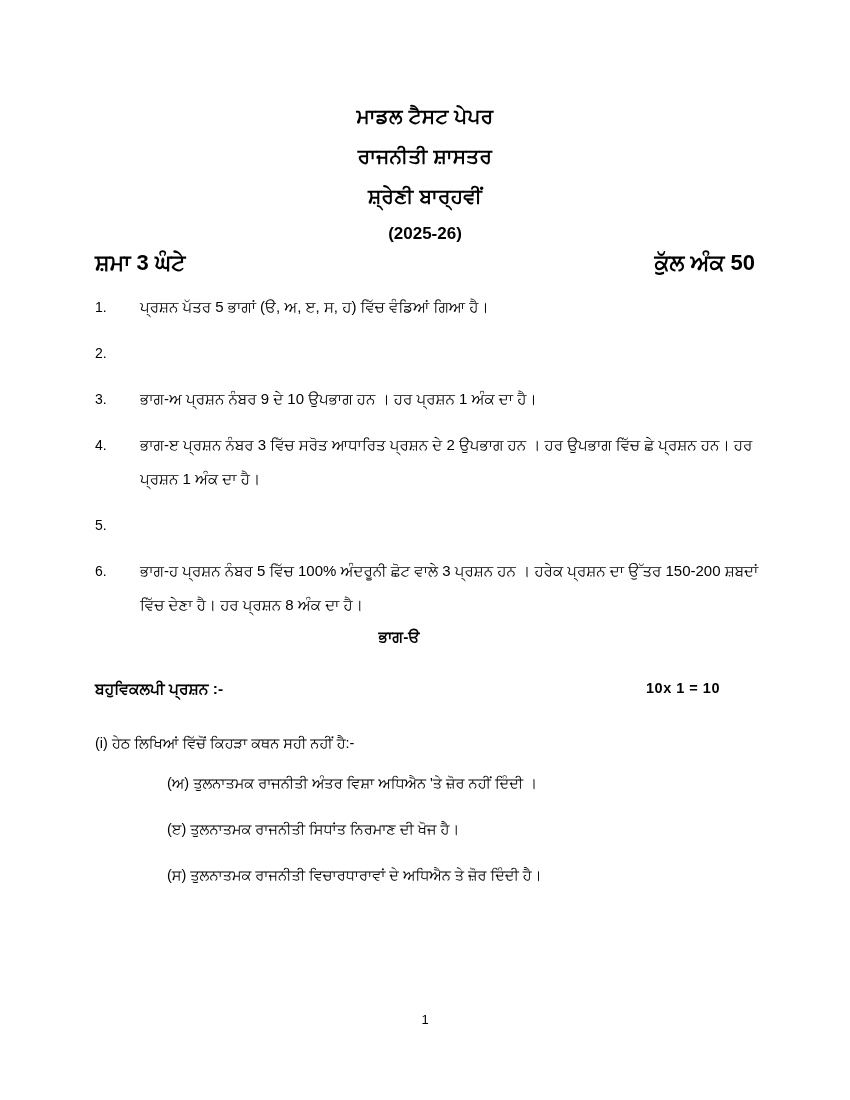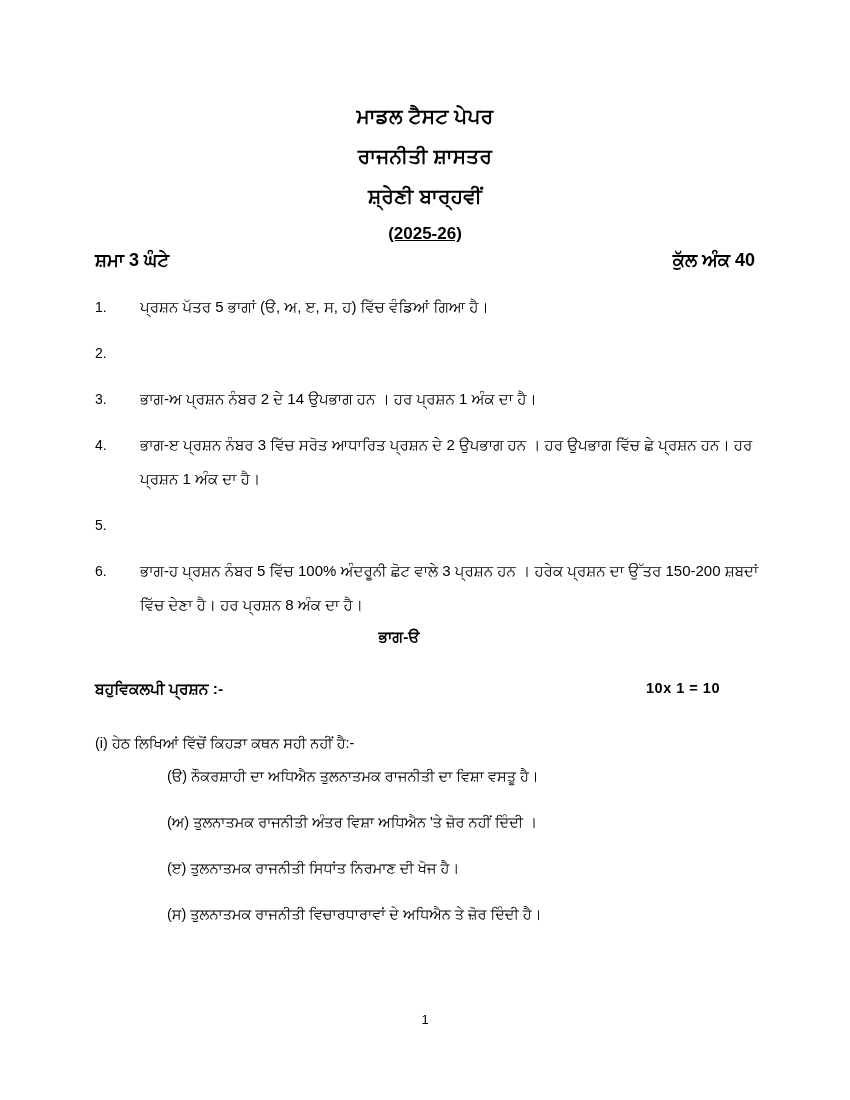--- a/index.html
+++ b/index.html
@@ -32,34 +32,33 @@
   .title-line {
     font-weight: bold;
     font-size: 20px;
     line-height: 40px;
     letter-spacing: 0.3px;
   }
   .title-line.session {
     font-size: 17px;
     line-height: 36px;
     letter-spacing: 0px;
-    text-decoration: underline;
   }
 
   
   .meta-row {
     position: absolute;
     top: 250px;
     left: 95px;
     width: 660px;
     display: flex;
     justify-content: space-between;
     align-items: baseline;
     font-weight: bold;
-    font-size: 18px;
+    font-size: 22px;
   }
 
   
   .instructions {
     position: absolute;
     top: 290px;
     left: 95px;
     width: 690px;
   }
   .ins-item {
@@ -113,21 +112,21 @@
   
   .question {
     position: absolute;
     top: 730px;
     left: 95px;
     width: 690px;
   }
   .q-stem {
     font-size: 14.5px;
     line-height: 26px;
-    margin-bottom: 7px;
+    margin-bottom: 14px;
   }
   .q-option {
     font-size: 14.5px;
     line-height: 26px;
     margin-left: 72px;
     margin-bottom: 20px;
   }
 
   
   .page-number {
@@ -146,34 +145,34 @@
 
   <div class="title-block">
     <div class="title-line">ਮਾਡਲ ਟੈਸਟ ਪੇਪਰ</div>
     <div class="title-line">ਰਾਜਨੀਤੀ ਸ਼ਾਸਤਰ</div>
     <div class="title-line">ਸ਼੍ਰੇਣੀ ਬਾਰ੍ਹਵੀਂ</div>
     <div class="title-line session">(2025-26)</div>
   </div>
 
   <div class="meta-row">
     <div>ਸ਼ਮਾ 3 ਘੰਟੇ</div>
-    <div>ਕੁੱਲ ਅੰਕ 40</div>
+    <div>ਕੁੱਲ ਅੰਕ 50</div>
   </div>
 
   <div class="instructions">
     <div class="ins-item">
       <div class="ins-num">1.</div>
       <div class="ins-text">ਪ੍ਰਸ਼ਨ ਪੱਤਰ 5 ਭਾਗਾਂ (ੳ, ਅ, ੲ, ਸ, ਹ) ਵਿੱਚ ਵੰਡਿਆਂ ਗਿਆ ਹੈ।</div>
     </div>
     <div class="ins-item">
       <div class="ins-num">2.</div>
     </div>
     <div class="ins-item">
       <div class="ins-num">3.</div>
-      <div class="ins-text">ਭਾਗ-ਅ ਪ੍ਰਸ਼ਨ ਨੰਬਰ 2 ਦੇ 14 ਉਪਭਾਗ ਹਨ । ਹਰ ਪ੍ਰਸ਼ਨ 1 ਅੰਕ ਦਾ ਹੈ।</div>
+      <div class="ins-text">ਭਾਗ-ਅ ਪ੍ਰਸ਼ਨ ਨੰਬਰ 9 ਦੇ 10 ਉਪਭਾਗ ਹਨ । ਹਰ ਪ੍ਰਸ਼ਨ 1 ਅੰਕ ਦਾ ਹੈ।</div>
     </div>
     <div class="ins-item">
       <div class="ins-num">4.</div>
       <div class="ins-text">ਭਾਗ-ੲ ਪ੍ਰਸ਼ਨ ਨੰਬਰ 3 ਵਿੱਚ ਸਰੋਤ ਆਧਾਰਿਤ ਪ੍ਰਸ਼ਨ ਦੇ 2 ਉਪਭਾਗ ਹਨ । ਹਰ ਉਪਭਾਗ ਵਿੱਚ ਛੇ ਪ੍ਰਸ਼ਨ ਹਨ। ਹਰ ਪ੍ਰਸ਼ਨ 1 ਅੰਕ ਦਾ ਹੈ।</div>
     </div>
     <div class="ins-item">
       <div class="ins-num">5.</div>
     </div>
     <div class="ins-item">
       <div class="ins-num">6.</div>
@@ -183,21 +182,20 @@
 
   <div class="section-header">ਭਾਗ-ੳ</div>
 
   <div class="mcq-head">
     <div class="mcq-head-label">ਬਹੁਵਿਕਲਪੀ ਪ੍ਰਸ਼ਨ :-</div>
     <div class="mcq-head-marks">10x 1 = 10</div>
   </div>
 
   <div class="question">
     <div class="q-stem">(i) ਹੇਠ ਲਿਖਿਆਂ ਵਿੱਚੋਂ ਕਿਹੜਾ ਕਥਨ ਸਹੀ ਨਹੀਂ ਹੈ:-</div>
-    <div class="q-option">(ੳ) ਨੌਕਰਸ਼ਾਹੀ ਦਾ ਅਧਿਐਨ ਤੁਲਨਾਤਮਕ ਰਾਜਨੀਤੀ ਦਾ ਵਿਸ਼ਾ ਵਸਤੂ ਹੈ।</div>
     <div class="q-option">(ਅ) ਤੁਲਨਾਤਮਕ ਰਾਜਨੀਤੀ ਅੰਤਰ ਵਿਸ਼ਾ ਅਧਿਐਨ 'ਤੇ ਜ਼ੋਰ ਨਹੀਂ ਦਿੰਦੀ ।</div>
     <div class="q-option">(ੲ) ਤੁਲਨਾਤਮਕ ਰਾਜਨੀਤੀ ਸਿਧਾਂਤ ਨਿਰਮਾਣ ਦੀ ਖੋਜ ਹੈ।</div>
     <div class="q-option">(ਸ) ਤੁਲਨਾਤਮਕ ਰਾਜਨੀਤੀ ਵਿਚਾਰਧਾਰਾਵਾਂ ਦੇ ਅਧਿਐਨ ਤੇ ਜ਼ੋਰ ਦਿੰਦੀ ਹੈ।</div>
   </div>
 
   <div class="page-number">1</div>
 
 </div>
 
 </body></html>

